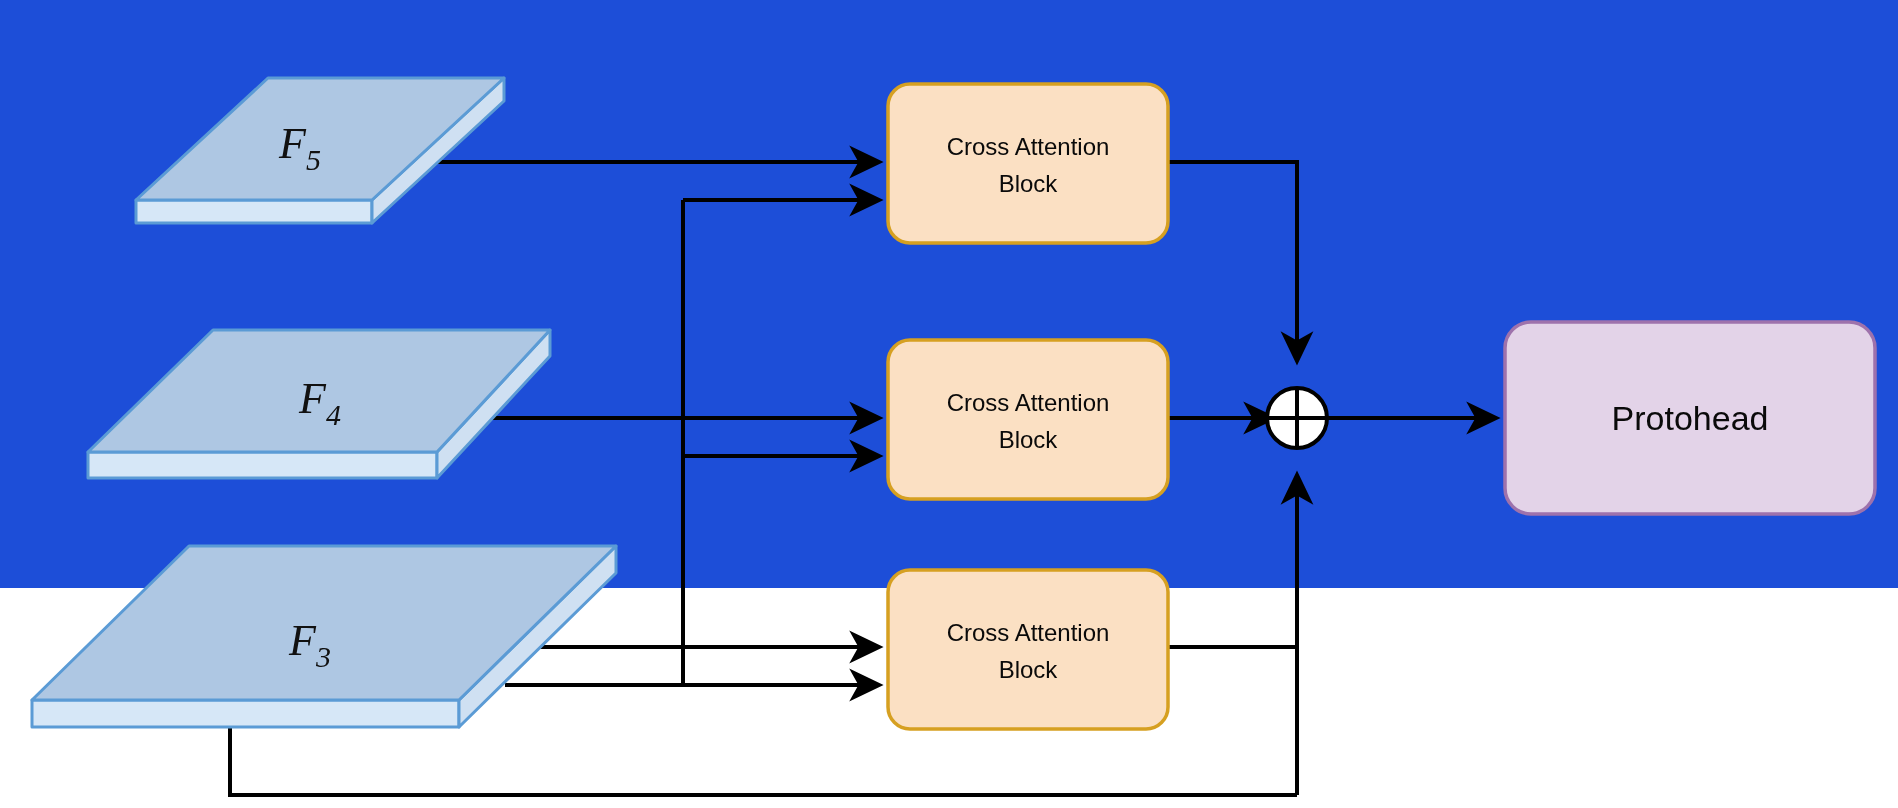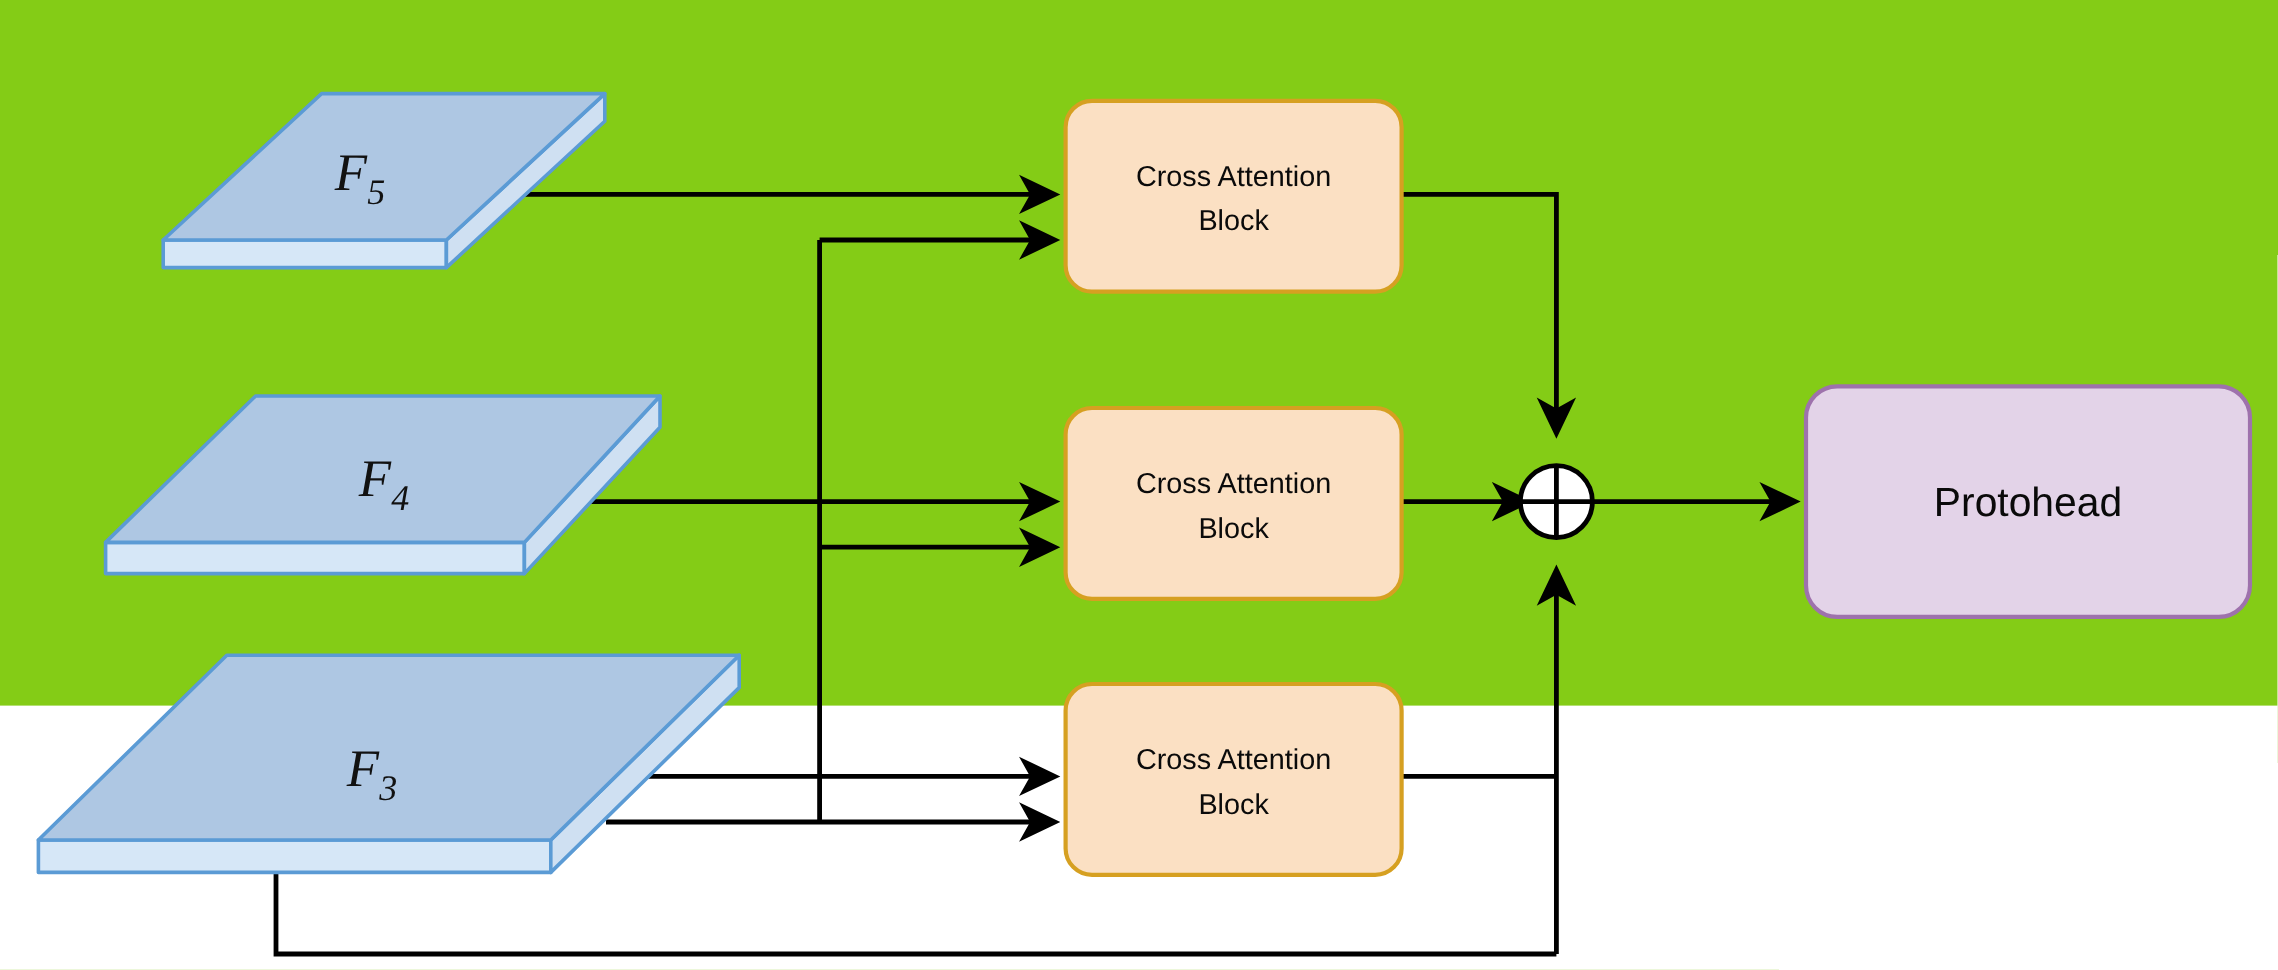--- a/index.html
+++ b/index.html
@@ -11,21 +11,21 @@
   body {
     width: 1898px;
     height: 808px;
     overflow: hidden;
     font-family: "Liberation Sans", sans-serif;
   }
   #diagram-root {
     position: relative;
     width: 1898px;
     height: 588px;
-    background: #84cc16;
+    background: #1d4ed8;
   }
   svg#diagram-svg {
     display: block;
     width: 1898px;
     height: 808px;
   }
   .slab-top {
     fill: #AEC7E3;
     stroke: #5B9BD5;
     stroke-width: 3;

